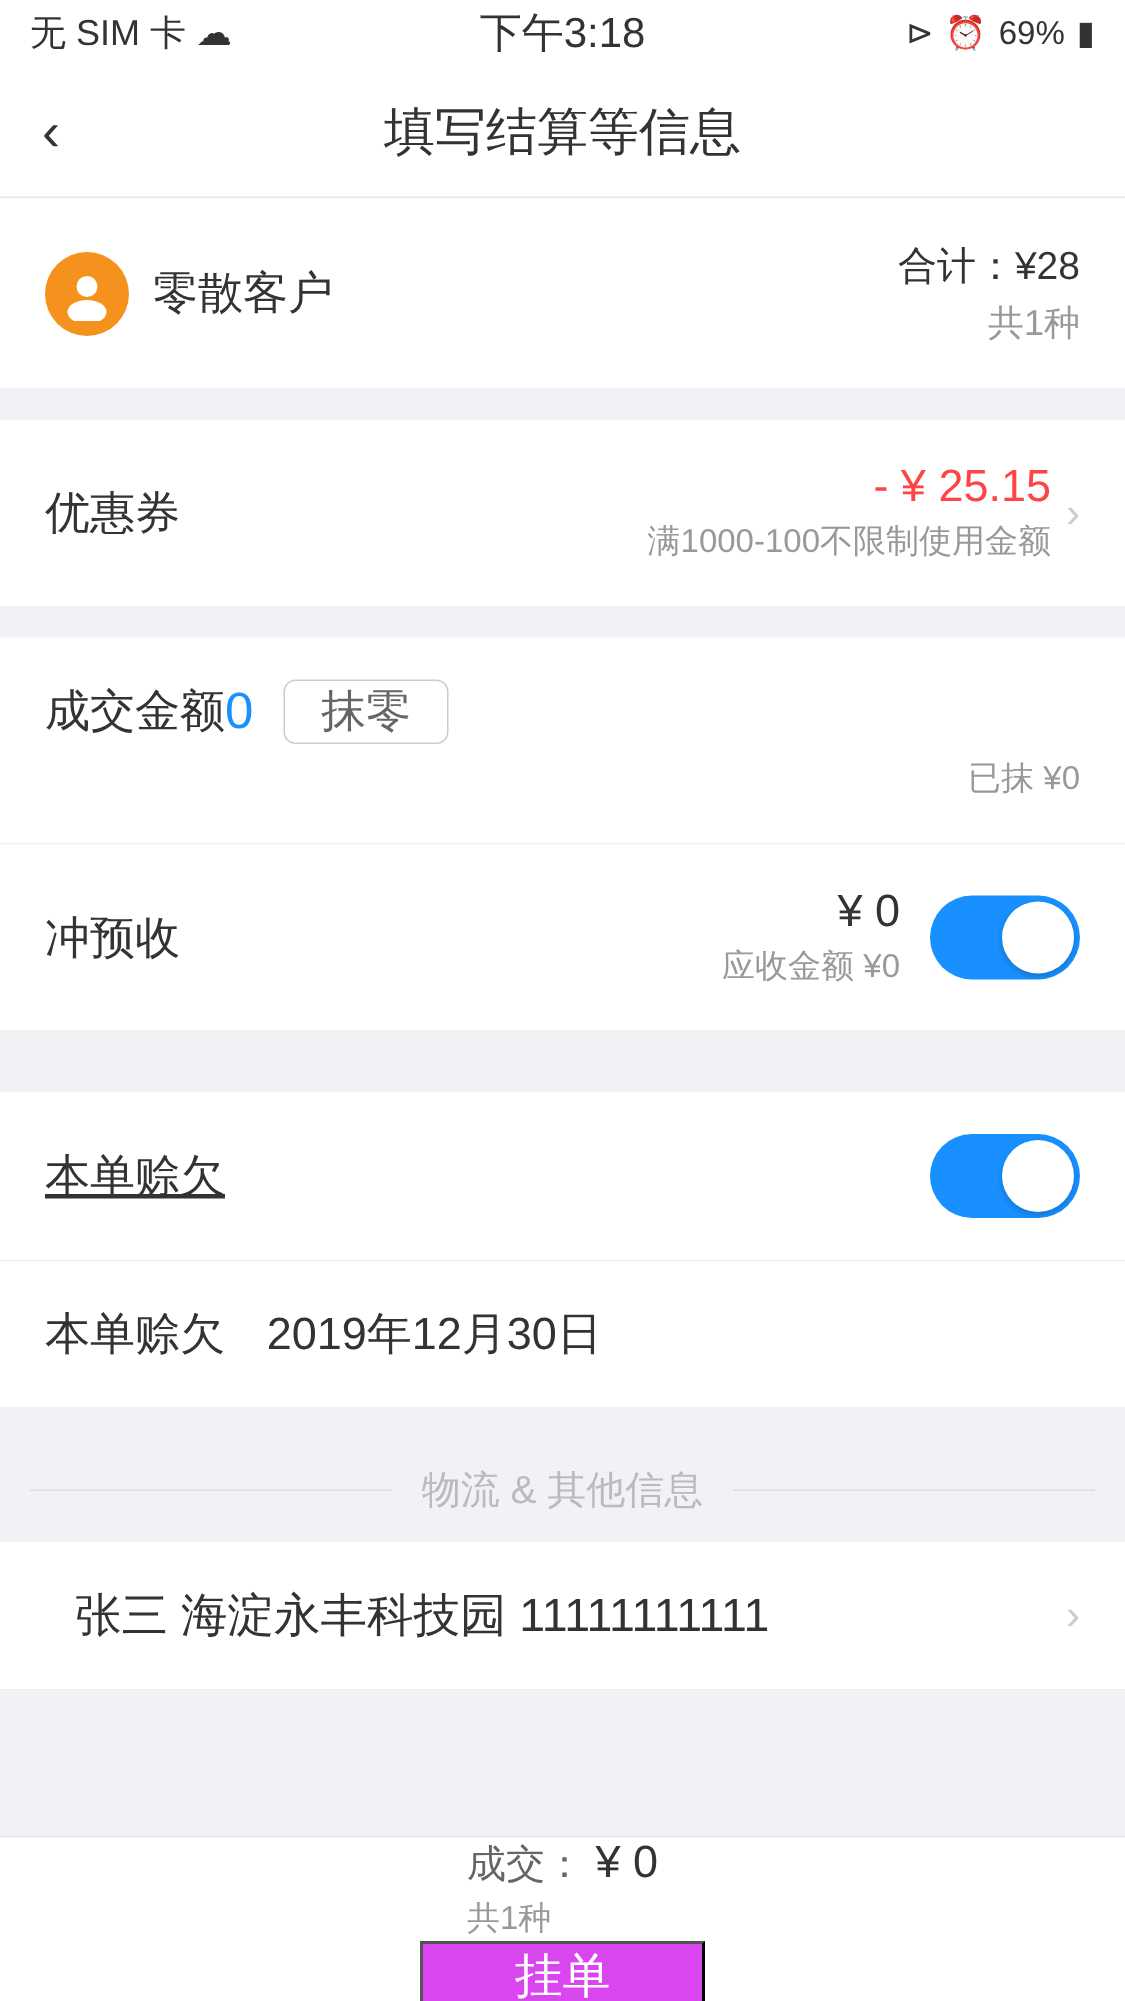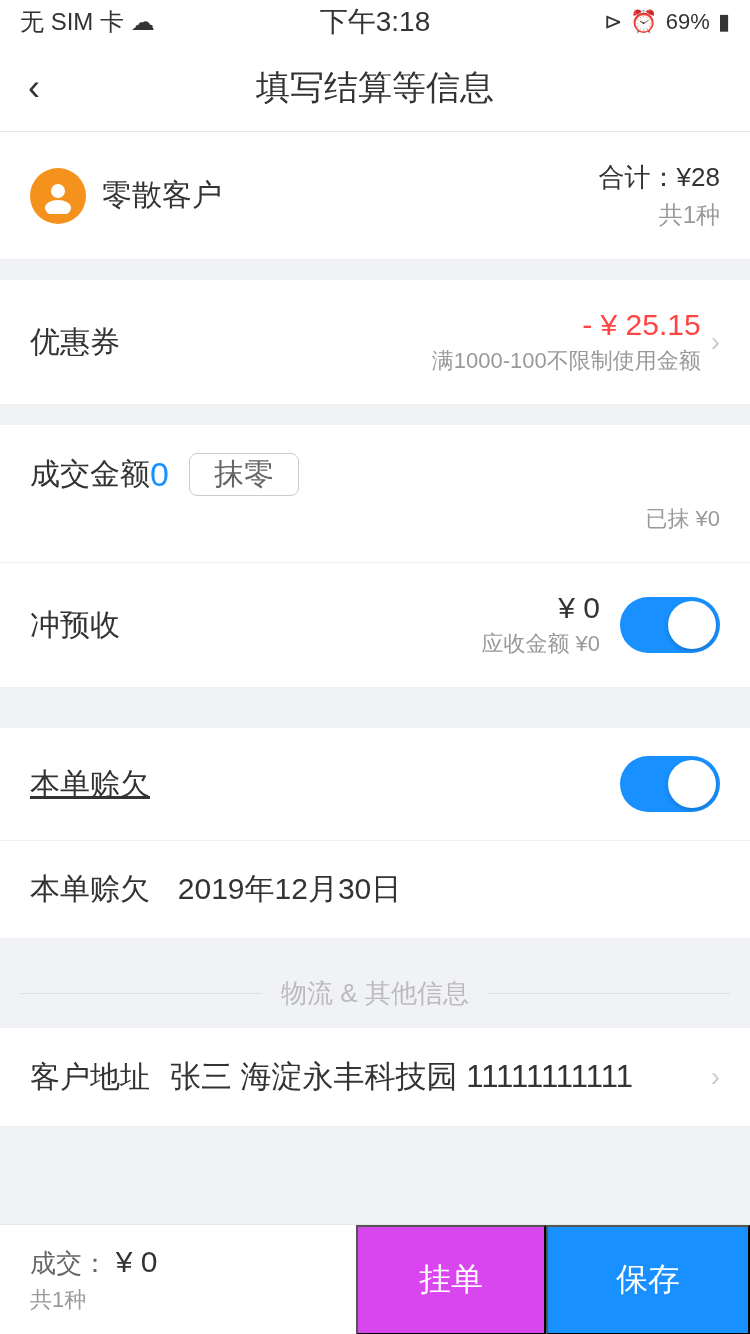--- a/index.html
+++ b/index.html
@@ -227,20 +227,21 @@
     .bottom-bar {
       position: fixed;
       bottom: 0;
       left: 0;
       width: 750px;
       height: 110px;
       background: #fff;
       display: flex;
       align-items: center;
       border-top: 1px solid #e8e8e8;
+      flex-direction: column;
     }
     .bottom-info {
       flex: 1;
       padding: 0 30px;
     }
     .bottom-deal { font-size: 26px; color: #666; }
     .bottom-deal-amount { font-size: 30px; color: #333; font-weight: 500; }
     .bottom-count { font-size: 22px; color: #999; margin-top: 4px; }
     .btn-hold {
       width: 190px;
@@ -361,21 +362,20 @@
     <span class="due-date-text due-date-value" style="margin-left:20px;">2019年12月30日</span>
   </div>
 
   <div class="logistics-divider">
     <div class="logistics-line"></div>
     <span class="logistics-label">物流 &amp; 其他信息</span>
     <div class="logistics-line"></div>
   </div>
 
   <div class="address-section">
-    <span class="address-label">客户地址</span>
     <span class="address-value">张三 海淀永丰科技园 11111111111</span>
     <span class="address-chevron">›</span>
   </div>
 
 </div>
 
 <div class="bottom-bar">
   <div class="bottom-info">
     <div>
       <span class="bottom-deal">成交：</span>

